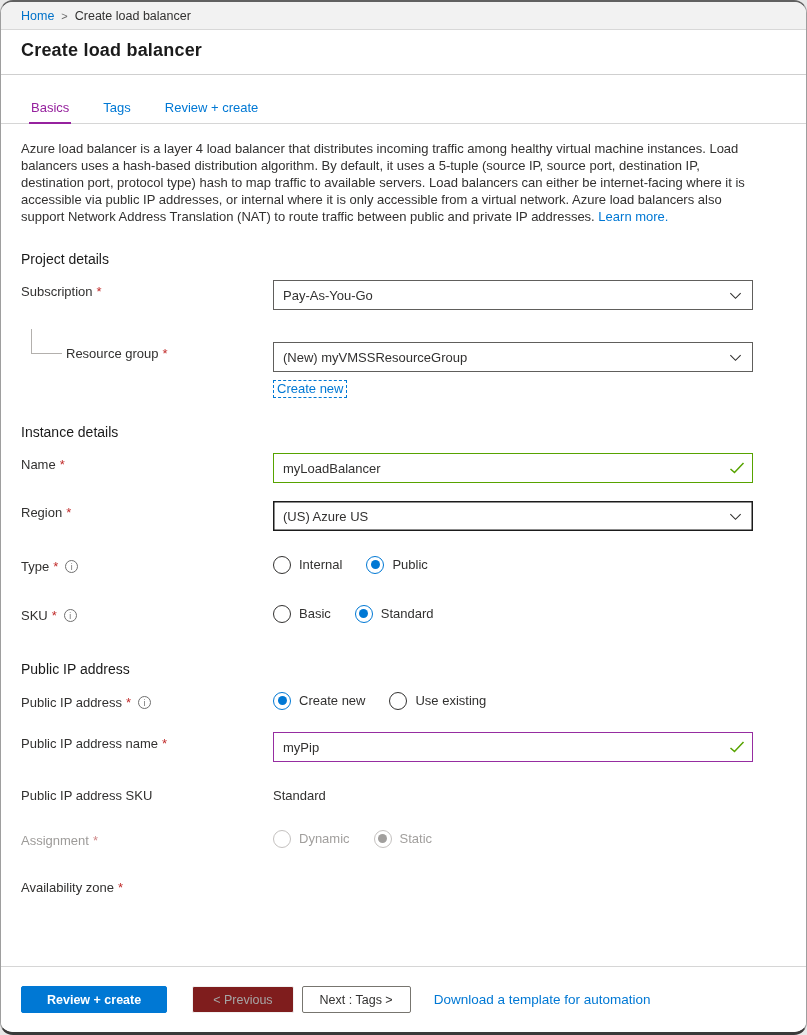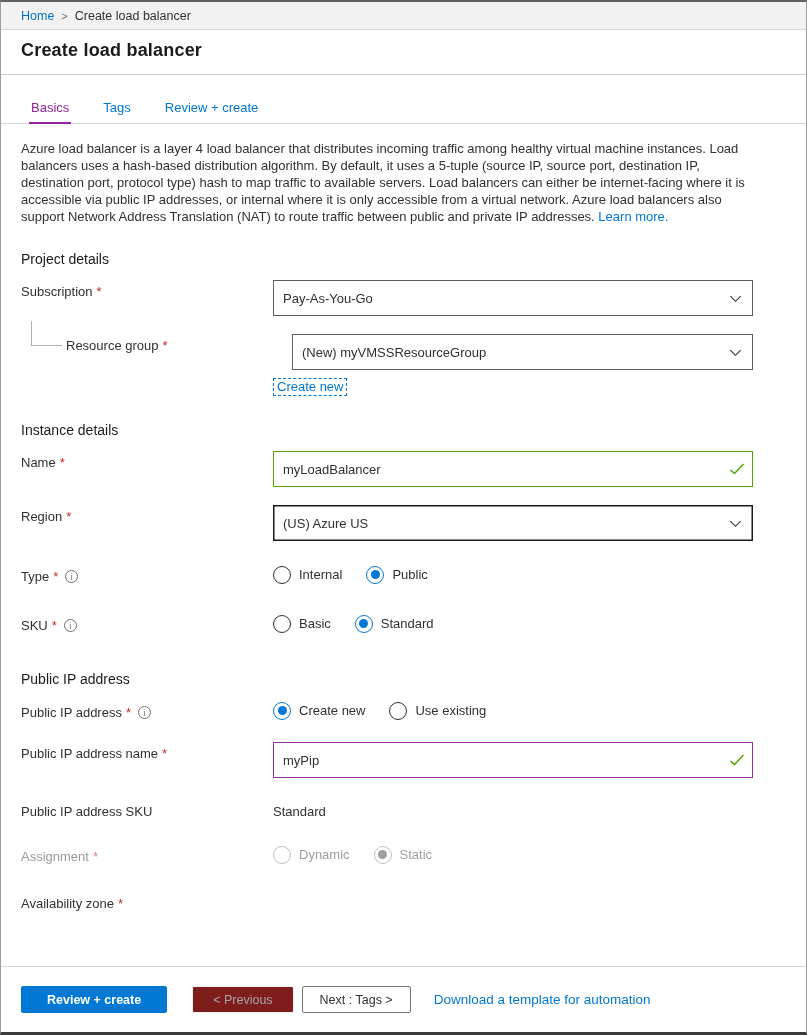--- a/index.html
+++ b/index.html
@@ -3,21 +3,21 @@
 <meta charset="utf-8">
 <style>
   * { margin:0; padding:0; box-sizing:border-box; }
   html,body { background:#e8e8e8; }
   body { font-family:"Liberation Sans","DejaVu Sans",sans-serif; }
 
   .page {
     position:relative; width:807px; height:1035px; background:#fff;
     border-top:2px solid #616161; border-bottom:3px solid #3a3a3a;
     border-left:1px solid #9e9e9e; border-right:1px solid #9e9e9e;
-    overflow:hidden; color:#323130;
+    overflow:hidden; color:#323130;border-radius:13px;
   }
 
   
   .crumb-bar { height:28px; background:#f2f2f2; border-bottom:1px solid #d8d8d8;
     display:flex; align-items:center; padding:0 20px; font-size:12.5px; }
   .crumb-bar a { color:#0072c9; text-decoration:none; cursor:pointer; }
   .crumb-sep { color:#6b6b6b; margin:0 7px; font-size:11px; }
   .crumb-cur { color:#323130; }
 
   
@@ -41,34 +41,34 @@
 
   .form-row { display:flex; align-items:center; width:732px; position:relative; }
   .label-col { flex:0 0 252px; font-size:13px; color:#323130; display:flex; align-items:center; align-self:flex-start; padding-top:4px; }
   .req { color:#c02b2a; margin-left:4px; }
   .info-icon { width:13px; height:13px; border:1px solid #6f6f6f; border-radius:50%;
     display:inline-flex; align-items:center; justify-content:center;
     font-size:8.5px; color:#6f6f6f; margin-left:7px; font-style:normal; }
   .field-col { flex:1; position:relative; }
 
   .dropdown, .text-input {
-    height:36px; width:100%; background:#fff; border:1px solid #605e5c;
+    height:30px; width:100%; background:#fff; border:1px solid #605e5c;
     display:flex; align-items:center; justify-content:space-between;
     padding:0 9px; font-size:13px; color:#323130; cursor:pointer;
   }
   .dropdown svg { flex:0 0 auto; margin-left:8px; }
   .dd-dark { border:1px solid #1b1b1b; box-shadow:0 0 0 .5px #1b1b1b inset; }
   .dd-purple { border:1px solid #962da1; }
   .input-success { border:1px solid #57a300; }
   .input-focus-purple { border:1px solid #962da1;text-align:right; }
   .check-icon { position:absolute; right:8px; top:50%; transform:translateY(-50%); }
 
   
   .row-subscription { margin-top:13px; }
-  .row-resource-group { margin-top:18px;gap:19px; }
+  .row-resource-group { margin-top:32px; }
   .row-create-new { margin-top:7px; margin-left:252px; }
   .row-name { margin-top:13px; }
   .row-region { margin-top:18px; }
   .row-type { margin-top:24px; }
   .row-sku { margin-top:30px; }
   .row-pip-radio { margin-top:14px; }
   .row-pip-name { margin-top:22px; }
   .row-pip-sku { margin-top:22px; }
   .row-assignment { margin-top:26px; }
   .row-zone { margin-top:28px; }

